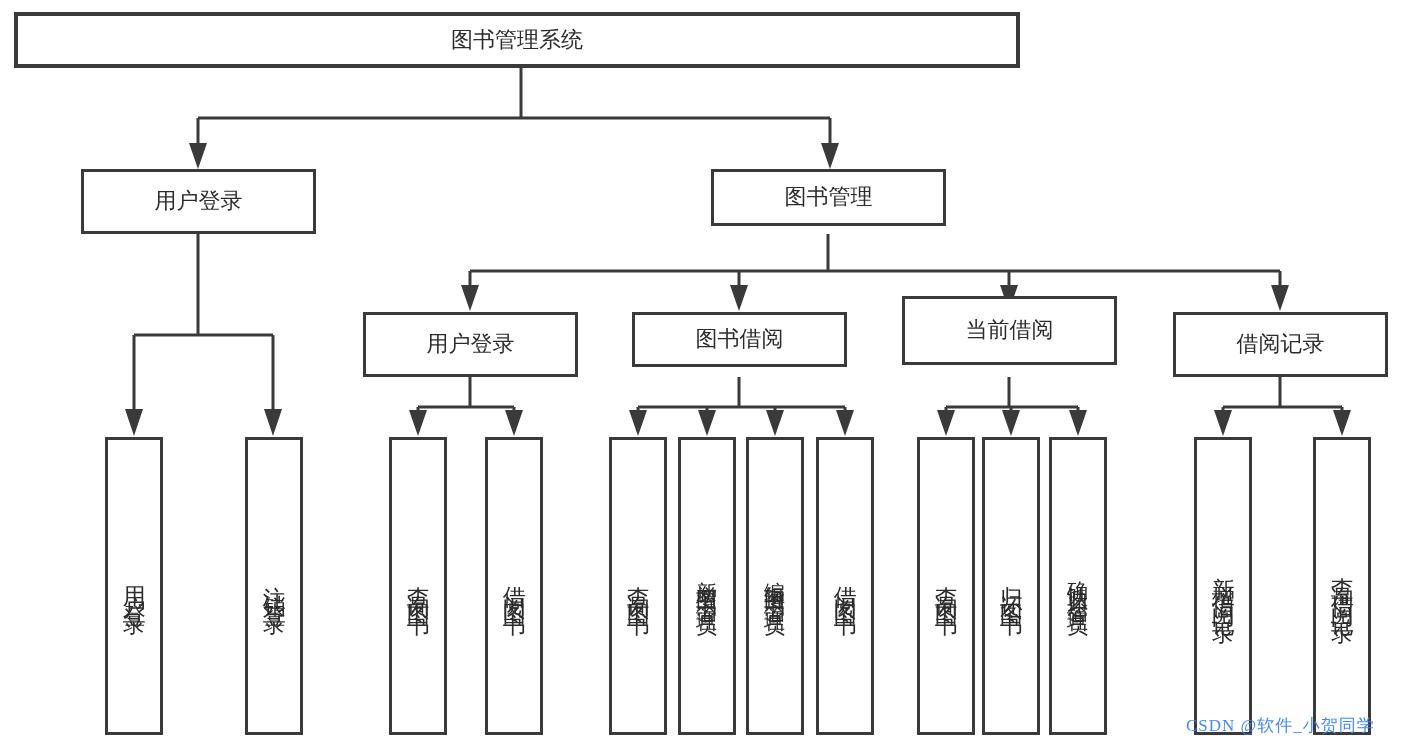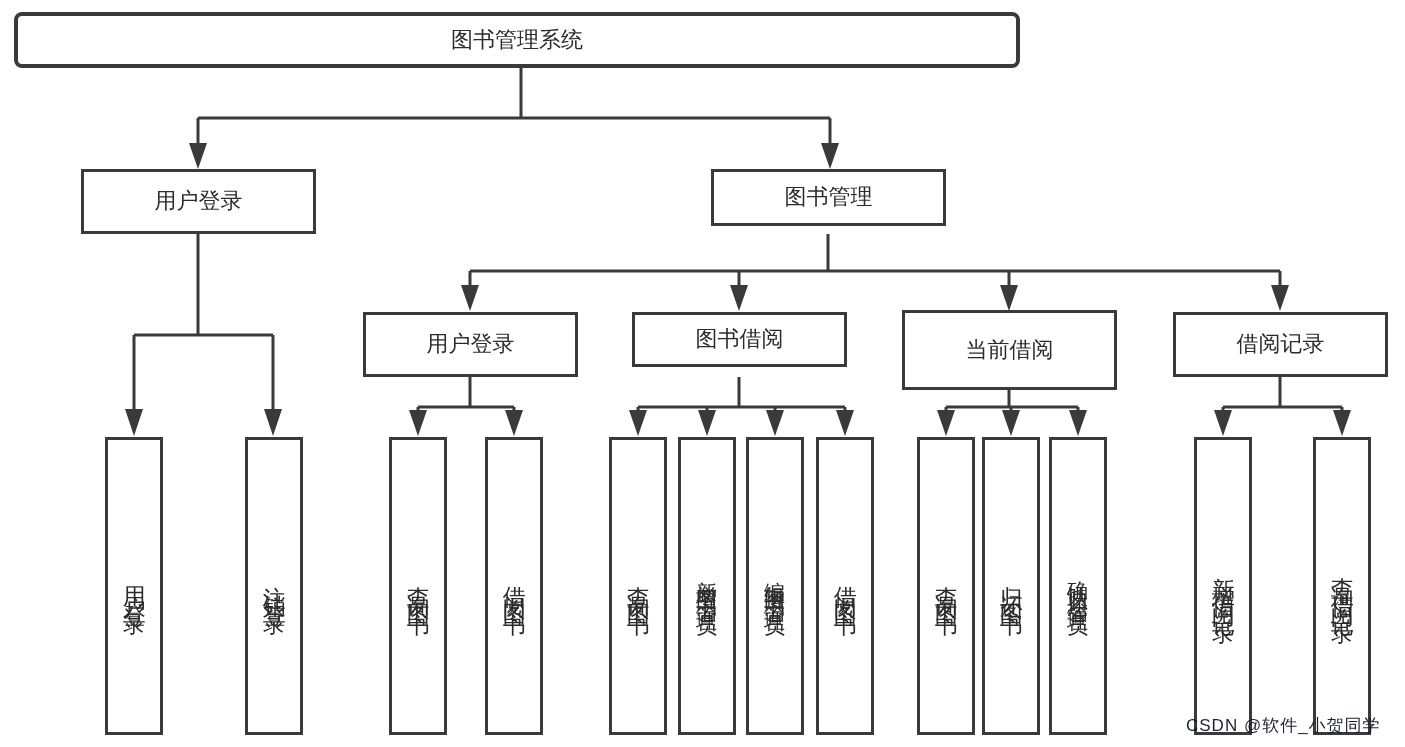--- a/index.html
+++ b/index.html
@@ -6,31 +6,31 @@
   .stage{
     position:relative;width:1405px;height:747px;background:#ffffff;overflow:hidden;
     font-family:"Liberation Sans","DejaVu Sans",sans-serif;color:#2b2b2b;
   }
   .edges{position:absolute;left:0;top:0;width:1405px;height:747px;z-index:1;}
   .node{
     position:absolute;box-sizing:border-box;background:#ffffff;border:3px solid #3a3a3a;
     display:flex;align-items:center;justify-content:center;z-index:2;
     font-size:22px;line-height:1.2;white-space:nowrap;
   }
-  .node.root{border-width:4px;border-radius:8px;}
+  .node.root{border-width:4px;}
   .leaf{width:58px;top:437px;height:298px;}
   .vtext{
     writing-mode:vertical-rl;text-orientation:mixed;
     font-size:23px;letter-spacing:9px;
   }
   .vtext.long{font-size:21px;letter-spacing:5px;}
   .watermark{
     position:absolute;left:1186px;top:714px;z-index:5;
-    font-size:17px;letter-spacing:1px;color:#0f172a;opacity:0.95;
-    font-family:Liberation Sans, sans-serif;white-space:nowrap;
+    font-size:17px;letter-spacing:1px;color:#3b82f6;opacity:0.95;
+    font-family:Liberation Serif, serif;white-space:nowrap;
   }
 </style>
 </head>
 <body>
 
 <div class="stage">
 
   <svg class="edges" width="1405" height="747" viewBox="0 0 1405 747" xmlns="http://www.w3.org/2000/svg">
 
     <path d="M521 68 V118
@@ -77,21 +77,21 @@
   <div class="node" style="left:711px;top:169px;width:235px;height:57px">
     <span>图书管理</span>
   </div>
 
   <div class="node" style="left:363px;top:312px;width:215px;height:65px">
     <span>用户登录</span>
   </div>
   <div class="node" style="left:632px;top:312px;width:215px;height:55px">
     <span>图书借阅</span>
   </div>
-  <div class="node" style="left:902px;top:310px;width:215px;height:80px">
+  <div class="node" style="left:902px;top:296px;width:215px;height:69px">
     <span>当前借阅</span>
   </div>
   <div class="node" style="left:1173px;top:312px;width:215px;height:65px">
     <span>借阅记录</span>
   </div>
 
   <div class="node leaf" style="left:105px">
     <span class="vtext">用户登录</span>
   </div>
   <div class="node leaf" style="left:245px">

